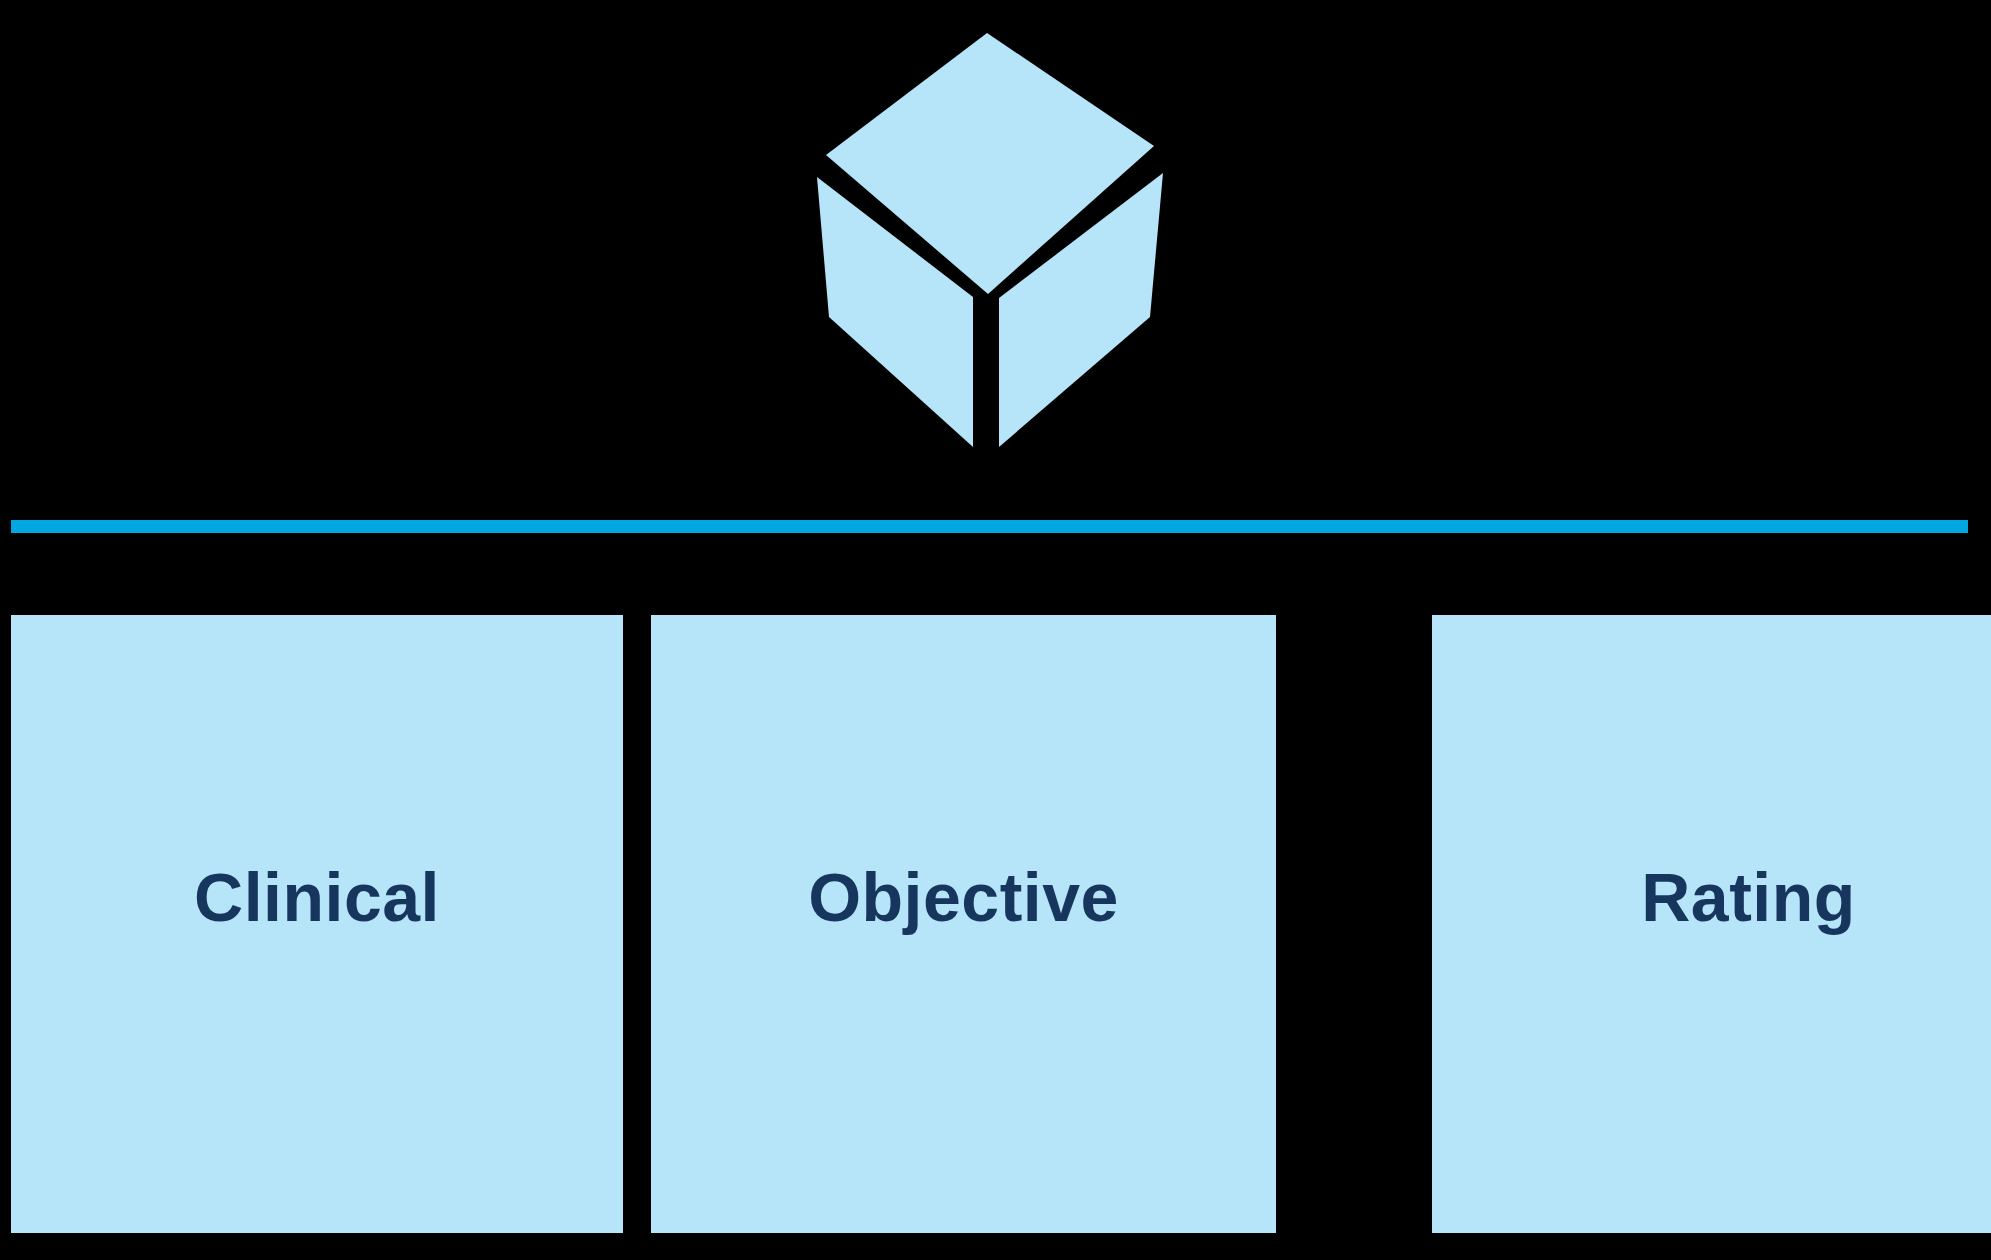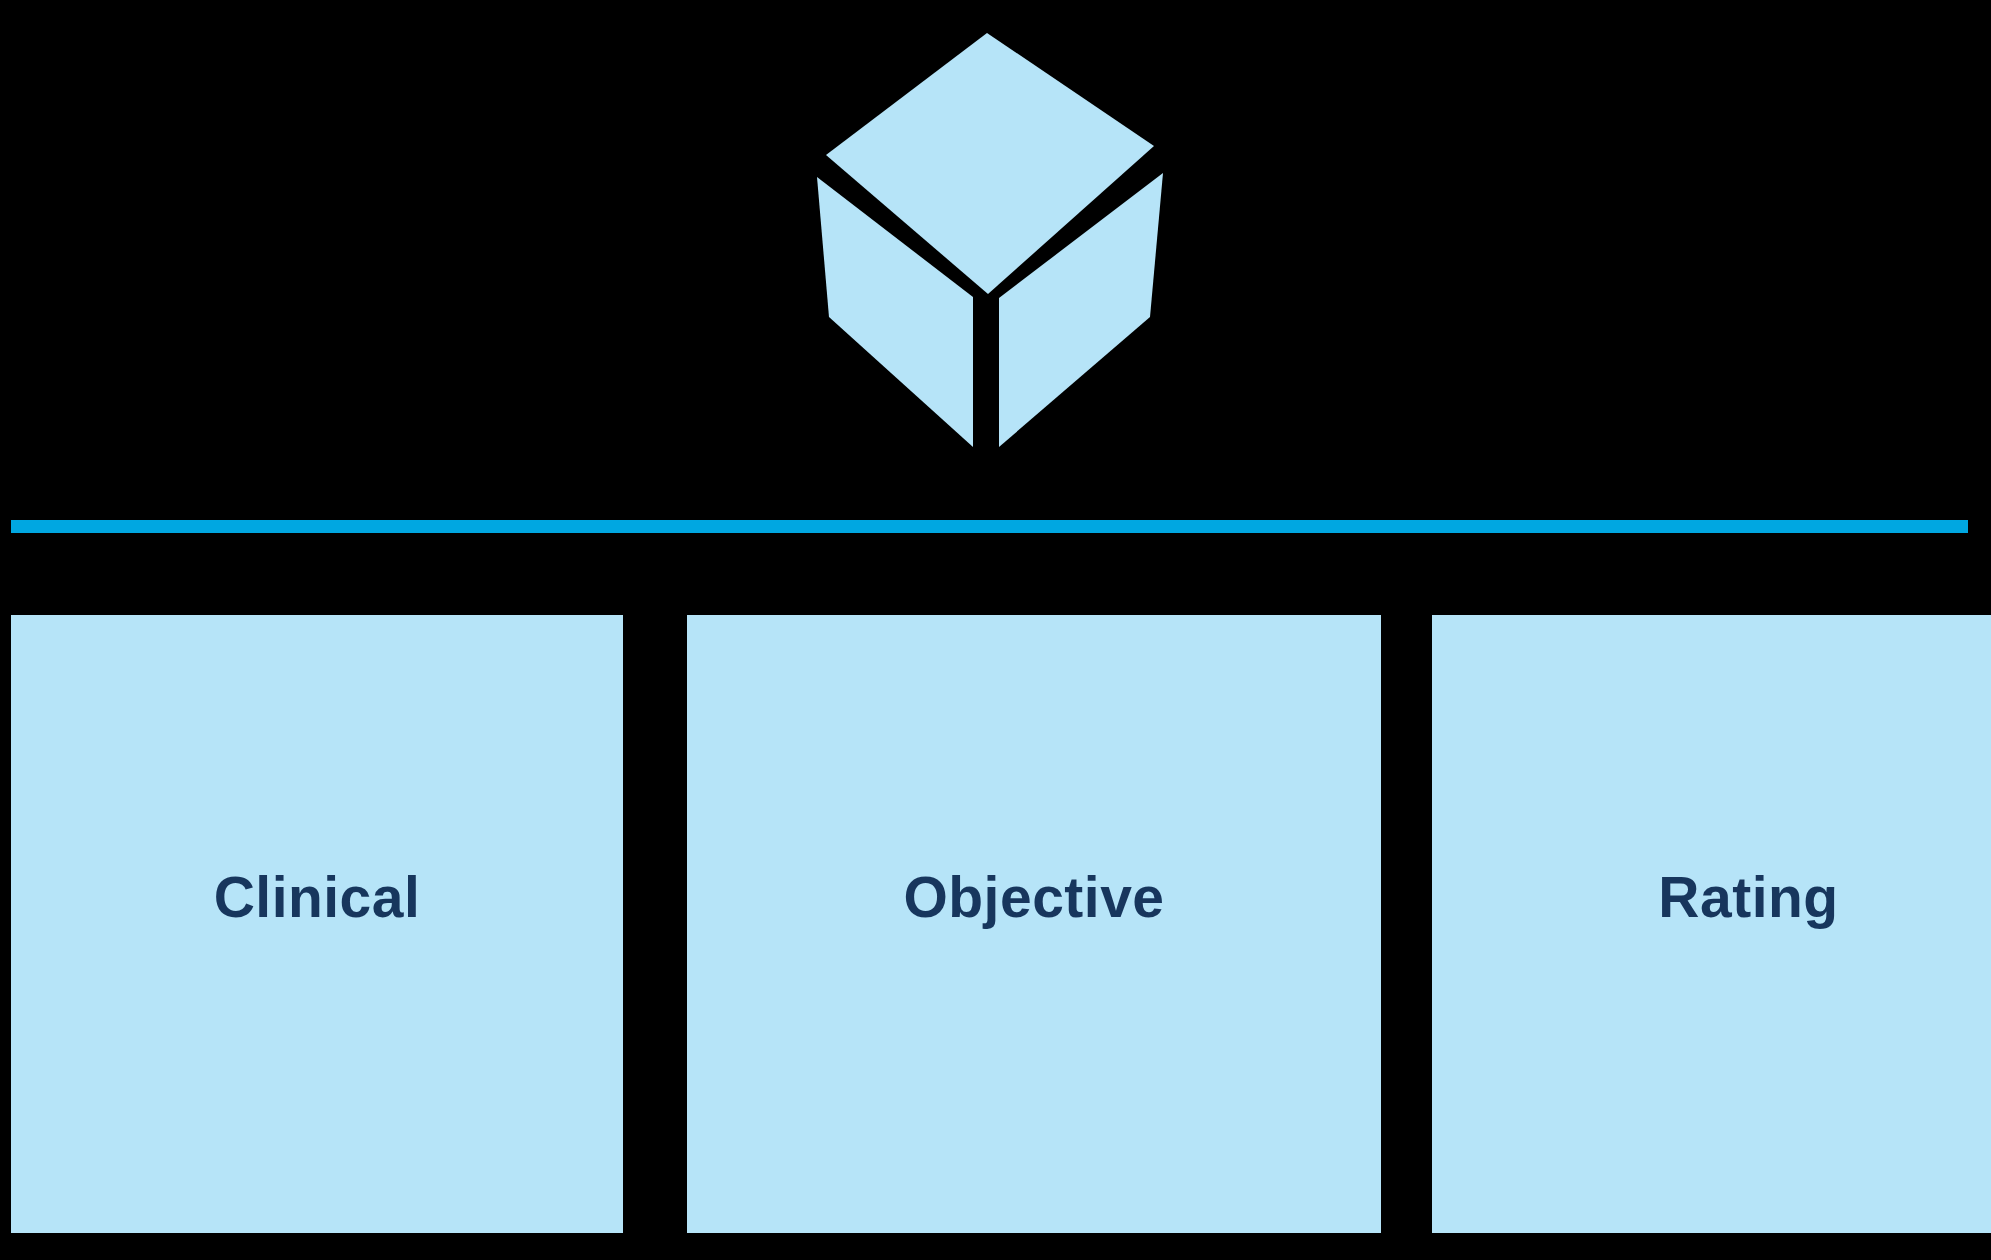--- a/index.html
+++ b/index.html
@@ -36,28 +36,28 @@
     position: absolute;
     top: 615px;
     height: 618px;
     background: var(--card_fill);
     display: flex;
     flex-direction: column;
     align-items: center;
     justify-content: center;
   }
   .card-1 { left: 11px;   width: 612px; }
-  .card-2 { left: 687px;  width: 694px; }
+  .card-2 { left: 651px;  width: 625px; }
   .card-3 { left: 1432px; width: 609px; padding-left: 24px; }
   .card-title {
     transform: translateY(-26px);
     text-align: center;
     color: var(--text_navy);
     font-weight: 700;
-    font-size: 57px;
+    font-size: 68px;
     line-height: 1.26;
     letter-spacing: 0.5px;
   }
 </style>
 </head>
 <body>
 
 <div class="canvas">
 
   <svg class="cube-svg" viewBox="0 0 352 428" xmlns="http://www.w3.org/2000/svg" aria-hidden="true">

